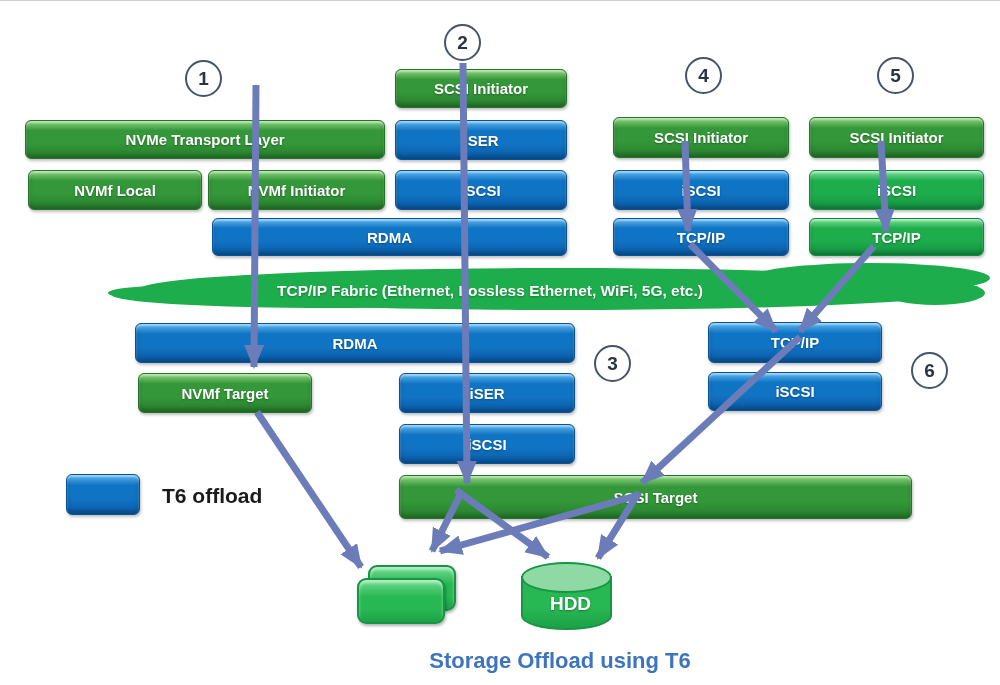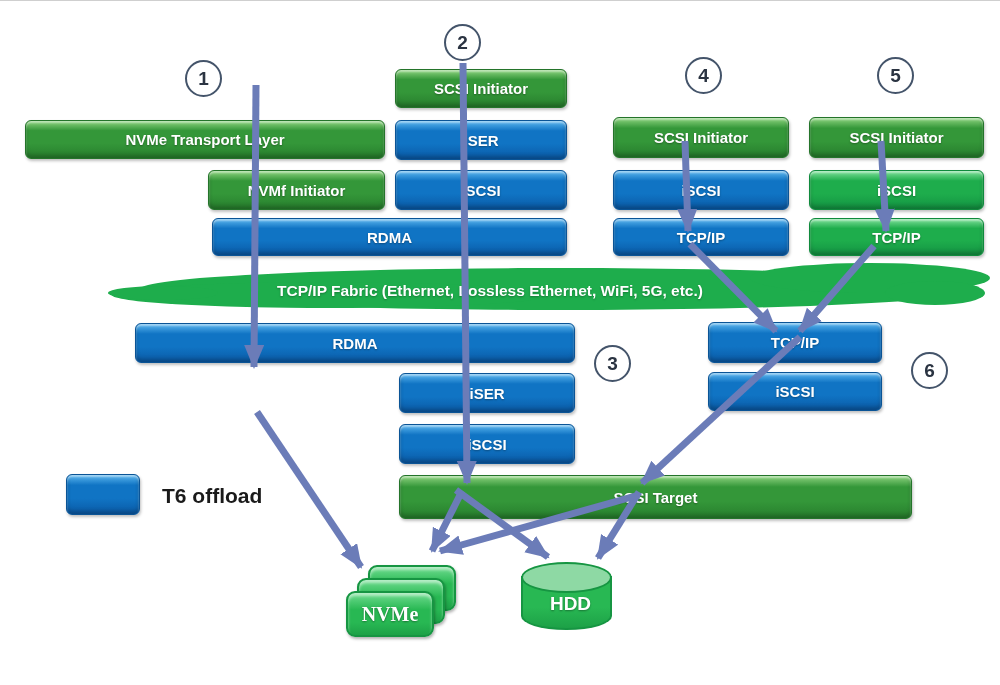--- a/index.html
+++ b/index.html
@@ -125,48 +125,49 @@
   <div id="fabric-label">TCP/IP Fabric (Ethernet, Lossless Ethernet, WiFi, 5G, etc.)</div>
 
   <div class="marker" id="m1">1</div>
   <div class="marker" id="m2">2</div>
   <div class="marker" id="m3">3</div>
   <div class="marker" id="m4">4</div>
   <div class="marker" id="m5">5</div>
   <div class="marker" id="m6">6</div>
 
   <div class="box green" id="b-nvme-transport">NVMe Transport Layer</div>
+  <div class="box green" id="b-nvmf-local">NVMf Local</div>
   <div class="box green" id="b-nvmf-initiator">NVMf Initiator</div>
   <div class="box blue" id="b-rdma-initiator">RDMA</div>
 
   <div class="box green" id="b-scsi-initiator-iser">SCSI Initiator</div>
   <div class="box blue" id="b-iser-initiator">iSER</div>
   <div class="box blue" id="b-iscsi-initiator-iser">iSCSI</div>
 
   <div class="box green" id="b-scsi-initiator-offload">SCSI Initiator</div>
   <div class="box blue" id="b-iscsi-offload">iSCSI</div>
   <div class="box blue" id="b-tcpip-offload">TCP/IP</div>
 
   <div class="box green" id="b-scsi-initiator-sw">SCSI Initiator</div>
   <div class="box green-bright" id="b-iscsi-sw">iSCSI</div>
   <div class="box green-bright" id="b-tcpip-sw">TCP/IP</div>
 
   <div class="box blue" id="b-rdma-target">RDMA</div>
+  <div class="box green" id="b-nvmf-target">NVMf Target</div>
   <div class="box blue" id="b-iser-target">iSER</div>
   <div class="box blue" id="b-iscsi-target">iSCSI</div>
   <div class="box blue" id="b-tcpip-target">TCP/IP</div>
   <div class="box blue" id="b-iscsi-target-right">iSCSI</div>
   <div class="box green" id="b-scsi-target">SCSI Target</div>
 
   <div class="box blue" id="legend-box"></div>
   <div id="legend-label">T6 offload</div>
 
   <div class="nvme-box" id="nvme3"></div>
   <div class="nvme-box" id="nvme2"></div>
-  <div class="nvme-box" id="nvme1">NVMe</div>
 
   <div id="hdd-body"></div>
   <div id="hdd-top"></div>
   <div id="hdd-label">HDD</div>
 
   <svg id="arrow-layer">
     <defs>
       <marker id="ah" markerUnits="userSpaceOnUse" markerWidth="26" markerHeight="22" refX="22" refY="10" orient="auto">
         <path d="M0,0 L24,10 L0,20 Z"></path>
       </marker>
@@ -178,13 +179,14 @@
       <line x1="690" y1="243" x2="776" y2="330" class="arrow-line" marker-end="url(#ah)"></line>
       <line x1="881" y1="140" x2="886" y2="230" class="arrow-line" marker-end="url(#ah)"></line>
       <line x1="874" y1="245" x2="800" y2="330" class="arrow-line" marker-end="url(#ah)"></line>
       <line x1="800" y1="336" x2="642" y2="482" class="arrow-line" marker-end="url(#ah)"></line>
       <line x1="456" y1="489" x2="548" y2="556" class="arrow-line" marker-end="url(#ah)"></line>
       <line x1="639" y1="491" x2="598" y2="557" class="arrow-line" marker-end="url(#ah)"></line>
       <line x1="462" y1="490" x2="432" y2="550" class="arrow-line" marker-end="url(#ah)"></line>
       <line x1="639" y1="494" x2="440" y2="550" class="arrow-line" marker-end="url(#ah)"></line>
     </svg>
 
+  <div id="diagram-title">Storage Offload using T6</div>
 </div>
 
 </body></html>

